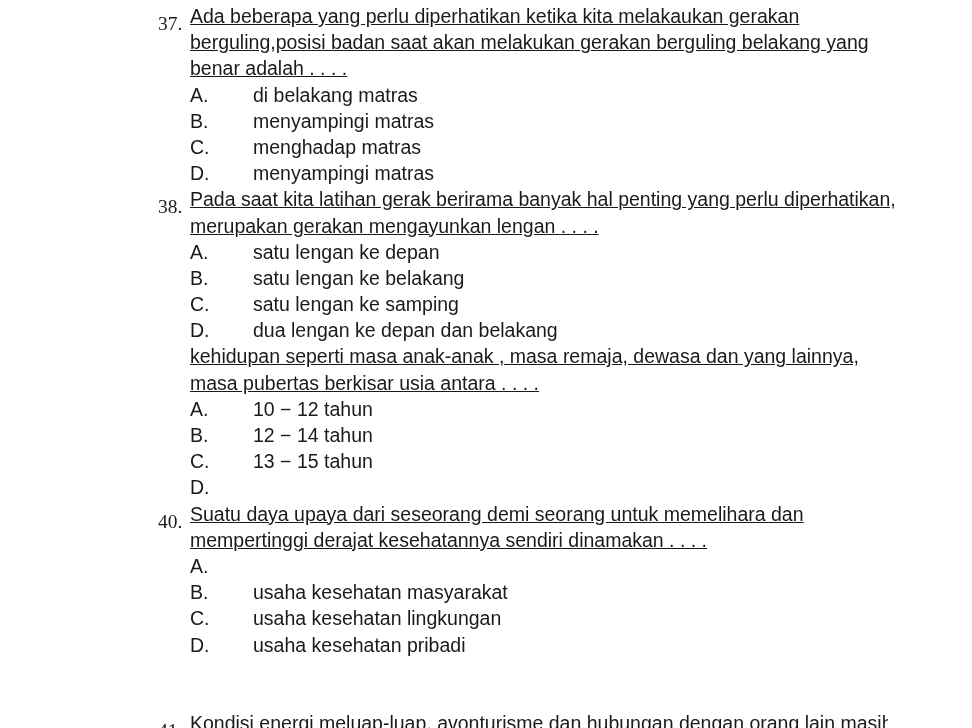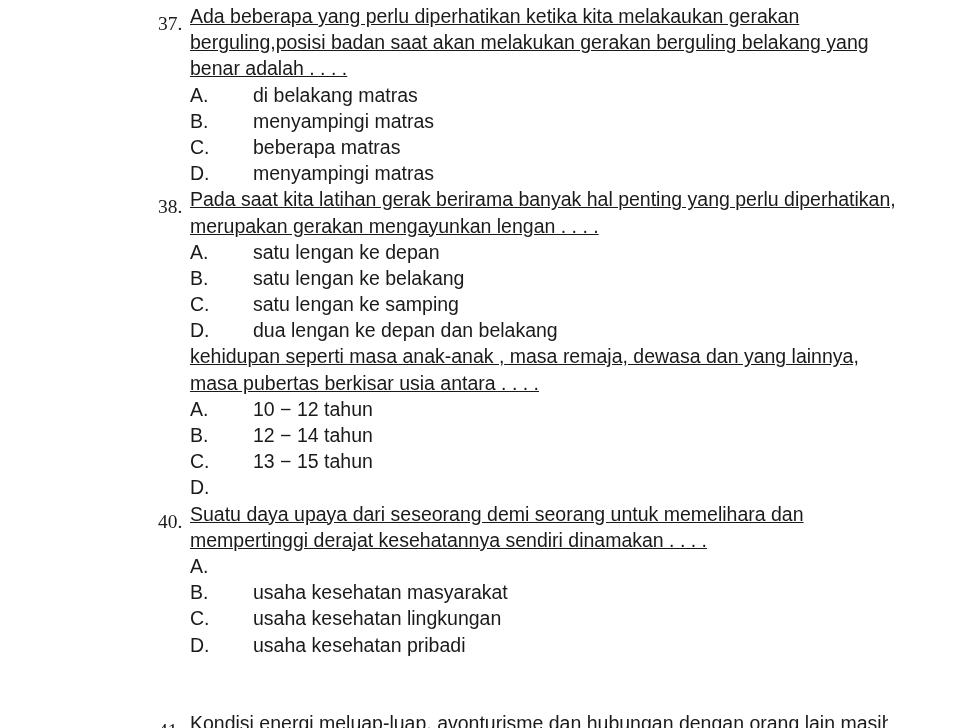--- a/index.html
+++ b/index.html
@@ -90,21 +90,21 @@
     <div class="q-line">
       <span class="opt-letter">A.</span>
       <span class="opt-text">di belakang  matras</span>
     </div>
     <div class="q-line">
       <span class="opt-letter">B.</span>
       <span class="opt-text">menyampingi matras</span>
     </div>
     <div class="q-line">
       <span class="opt-letter">C.</span>
-      <span class="opt-text">beberapa matras</span>
+      <span class="opt-text">menghadap matras</span>
     </div>
     <div class="q-line">
       <span class="opt-letter">D.</span>
       <span class="opt-text">menyampingi matras</span>
     </div>
   </div>
 
   <div class="question">
     <div class="q-line">
       <span class="q-num">38.</span>

